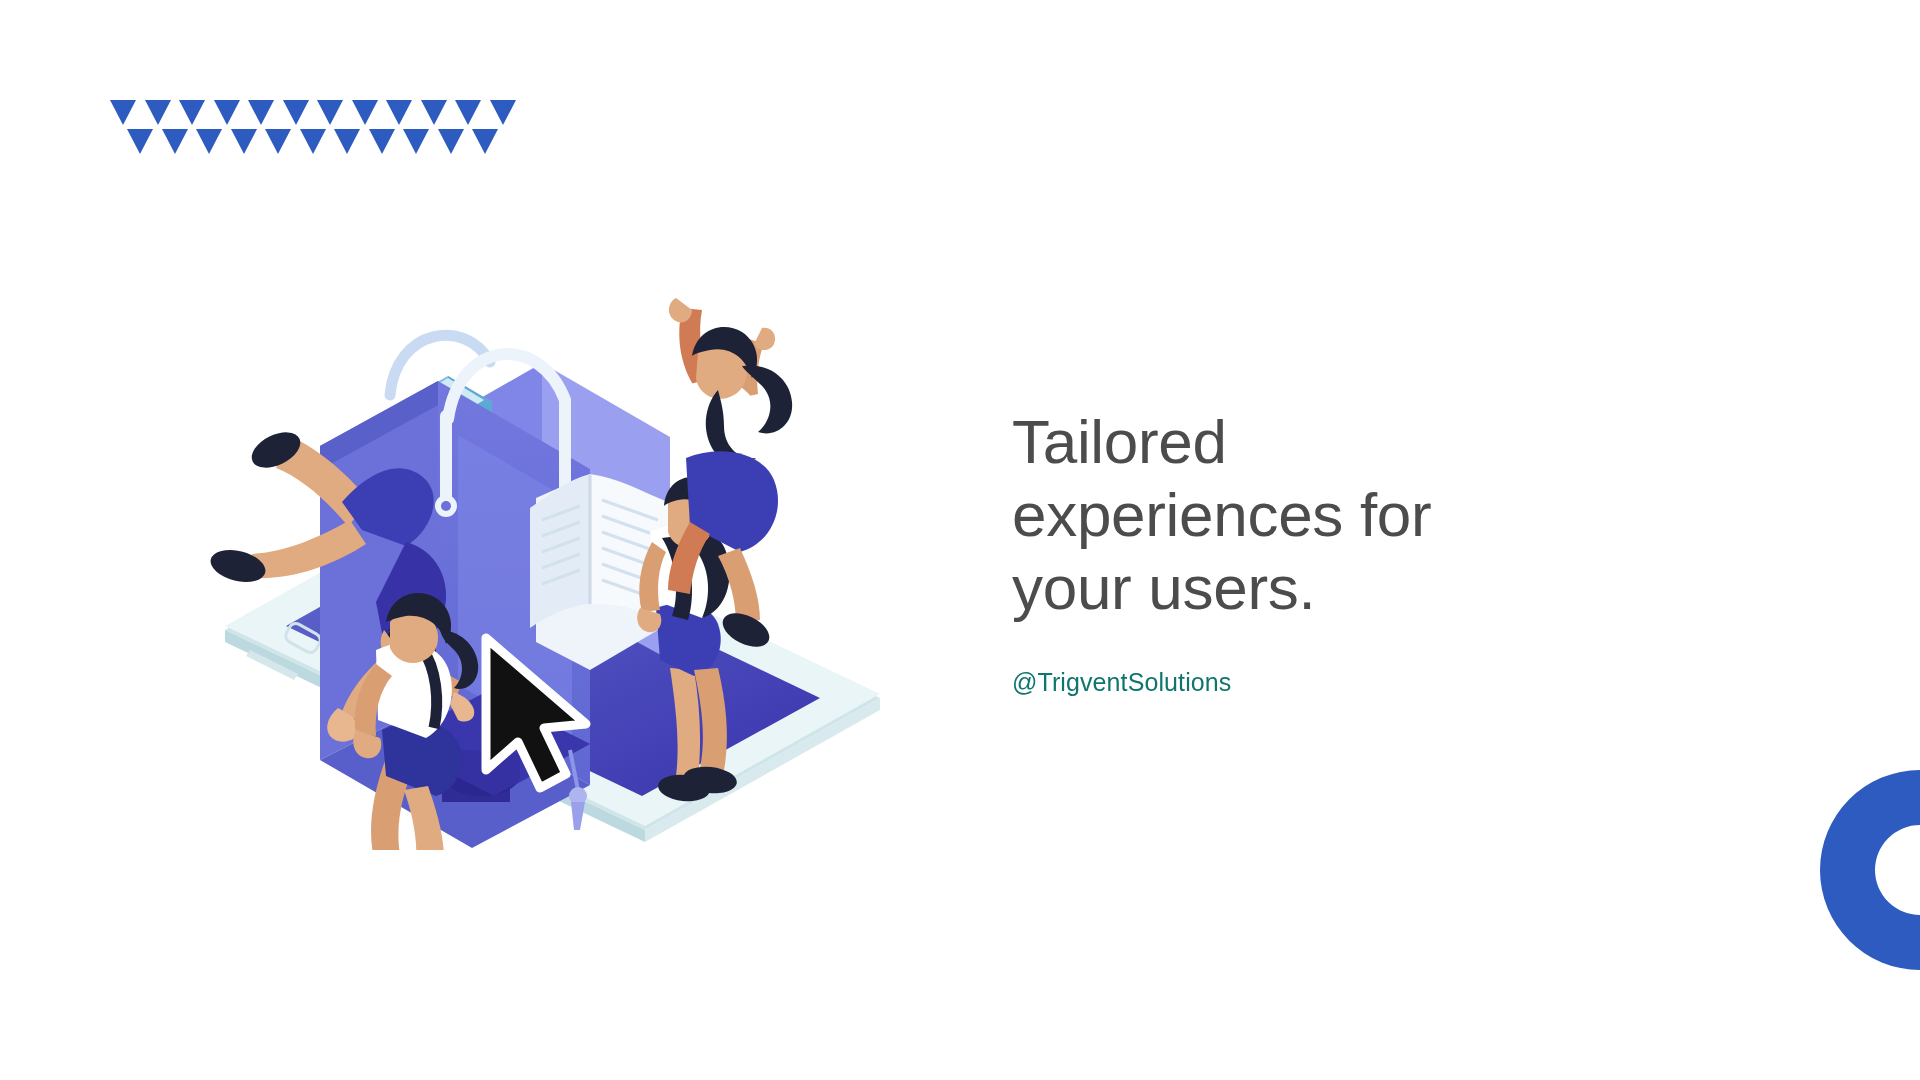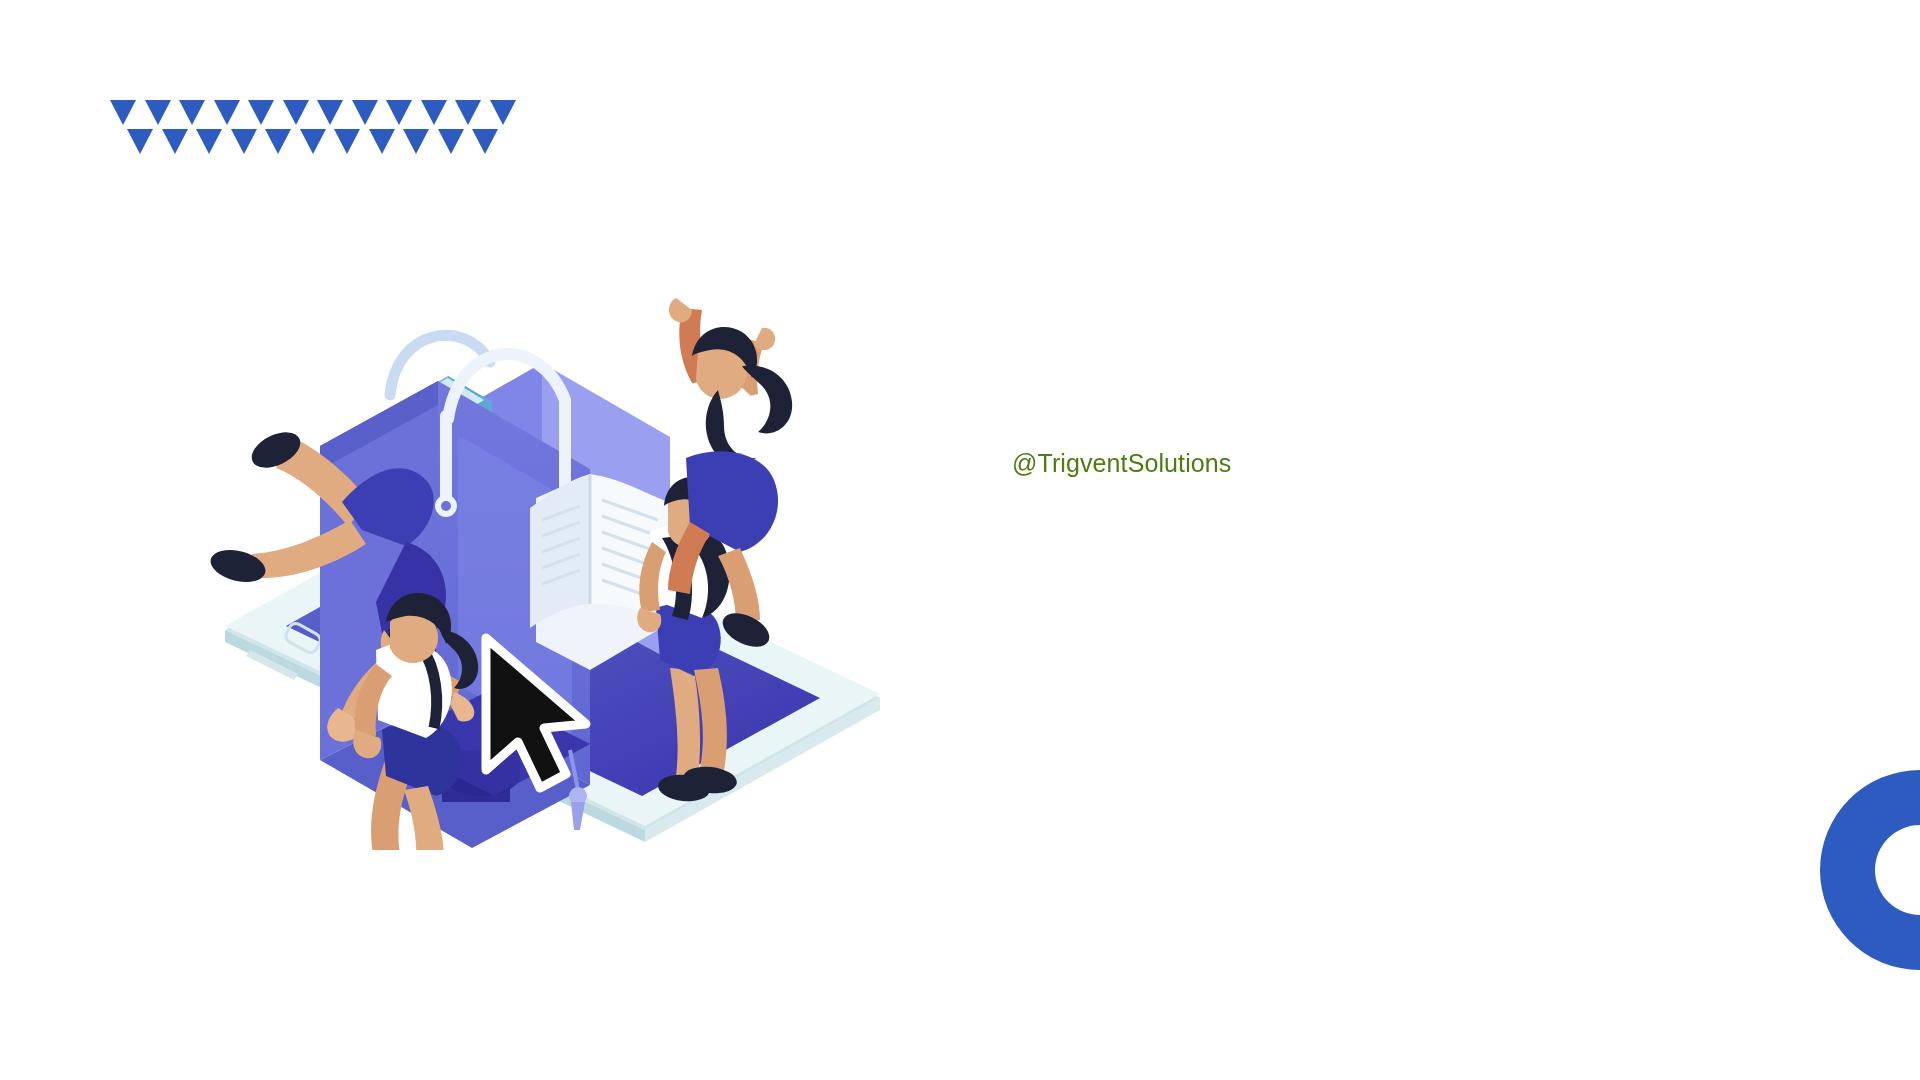--- a/index.html
+++ b/index.html
@@ -71,21 +71,21 @@
     color: #4c4c4c;
     letter-spacing: -0.3px;
     margin: 0;
     white-space: pre-line;
   }
   .handle {
     margin-top: 44px;
     font-family: "Liberation Sans", sans-serif;
     font-size: 25px;
     font-weight: 400;
-    color: #4d7c0f;
+    color: #0f766e;
     letter-spacing: 0.1px;
   }
 
   
   .arc-deco {
     position: absolute;
     right: 0;
     top: 770px;
     width: 120px;
     height: 200px;
@@ -327,20 +327,23 @@
 
         <path d="M550,318 C562,344 570,368 570,390 L546,394 C546,372 540,348 528,326 Z" fill="#d99f73"></path>
         <ellipse cx="556" cy="400" rx="25" ry="14" fill="#1e2236" transform="rotate(26 556 400)"></ellipse>
 
         <path d="M500,292 C486,316 478,340 478,360 L500,364 C502,344 508,322 520,304 Z" fill="#d17b54"></path>
       </g>
     </svg>
   </div>
 
   <div class="text-block">
+    <h1 class="headline">Tailored
+experiences for
+your users.</h1>
     <div class="handle">@TrigventSolutions</div>
   </div>
 
   <div class="arc-deco">
     <svg width="120" height="200" viewBox="0 0 120 200" xmlns="http://www.w3.org/2000/svg">
       <path d="M120 0 A100 100 0 0 0 120 200 L120 145 A45 45 0 0 1 120 55 Z" fill="#2d5bbf"></path>
     </svg>
   </div>
 
 </div>

